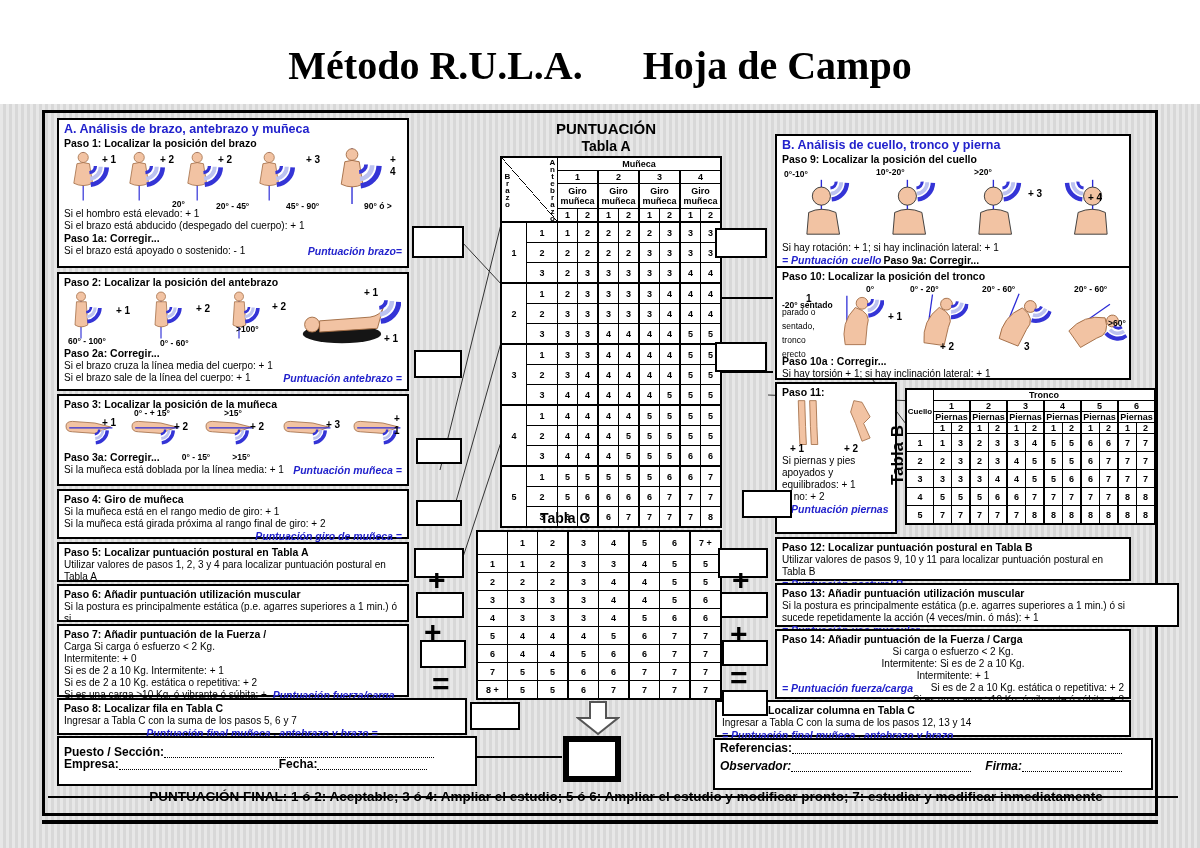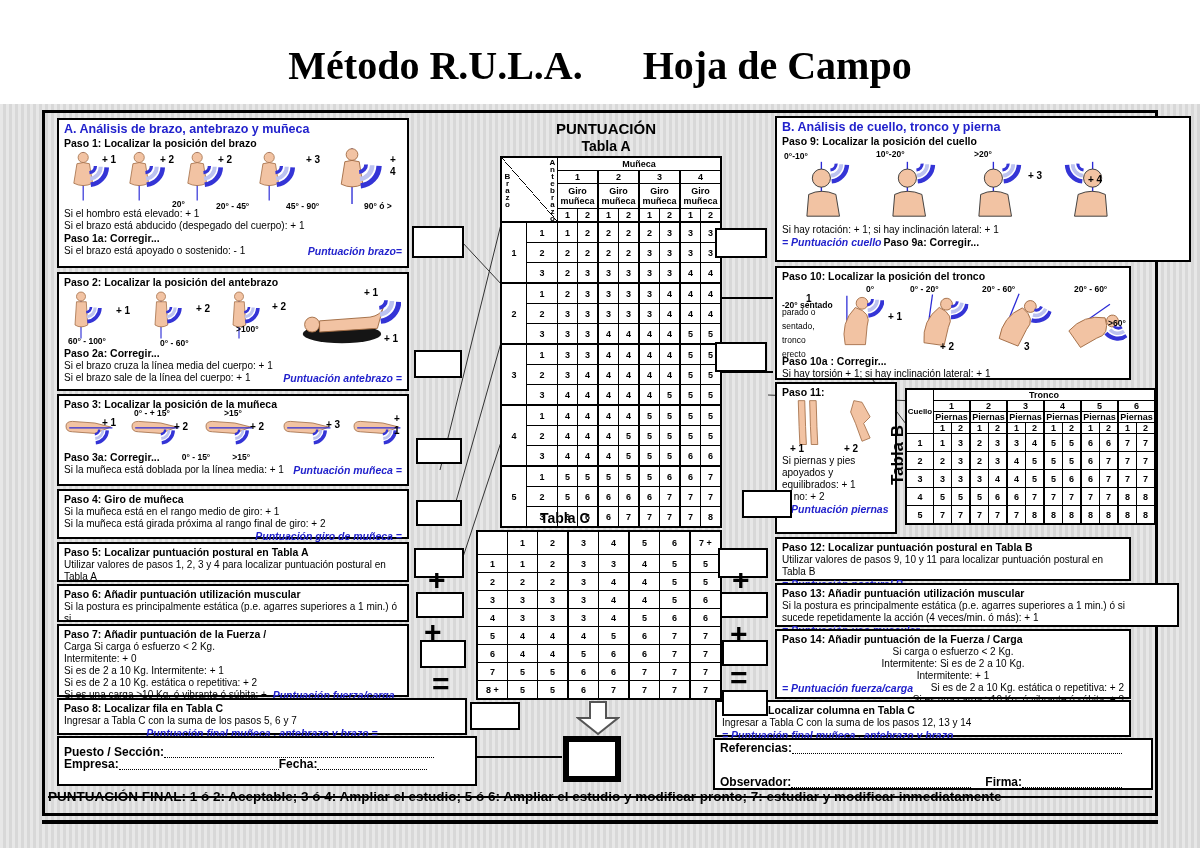--- a/index.html
+++ b/index.html
@@ -4,23 +4,23 @@
 <style>
   html,body{margin:0;padding:0;background:#fff;}
   .page{position:relative;width:1200px;height:848px;background:#fff;overflow:hidden;
         font-family:"Liberation Sans",sans-serif;color:#000;}
   .texture{position:absolute;left:0;top:104px;width:1200px;height:744px;
         background:repeating-linear-gradient(90deg,#e7e7e7 0 3px,#d8d8d8 3px 6px);}
   .title{position:absolute;left:0;top:42px;width:1200px;text-align:center;margin:0;
         font-family:"Liberation Serif",serif;font-weight:bold;font-size:40px;white-space:pre;}
   .frame{position:absolute;left:42px;top:110px;width:1110px;height:700px;border:3px solid #000;}
   .botline{position:absolute;left:42px;top:820px;width:1116px;height:4px;background:#000;}
-  .finalstrip{position:absolute;left:48px;top:786px;width:1104px;height:22px;
+  .finalstrip{position:absolute;left:48px;top:786px;width:1104px;height:22px;text-align:center;
         font-weight:bold;font-size:13.5px;line-height:22px;
-        background:linear-gradient(#0000 0 45%,#000 45% 55%,#0000 55% 100%);}
+        background:linear-gradient(#0000 0 45%,#000 45% 55%,#0000 55% 100%);padding-left:26px;}
   .pbox{position:absolute;background:#fff;border:2px solid #000;box-sizing:border-box;
         padding:2px 5px;font-size:10px;line-height:12px;}
   .bluehead{color:#2222cc;font-weight:bold;font-size:12.5px;line-height:15px;}
   .ptitle{font-weight:bold;font-size:10.5px;line-height:13px;}
   .bluelab{color:#2222cc;font-weight:bold;font-style:italic;font-size:10.5px;}
   .r{text-align:right;} .c{text-align:center;}
   .figstrip{position:relative;}
   .fig{position:absolute;} .flab{position:absolute;font-weight:bold;font-size:10px;}
   .alab{position:absolute;font-weight:bold;font-size:8.5px;white-space:nowrap;}
   .slot{position:absolute;background:#fff;border:2px solid #000;box-sizing:border-box;}
@@ -601,21 +601,21 @@
           <td class="gl">7</td>
         </tr>
       </tbody>
   </table>
 
   <svg class="arrow" style="left:576px;top:700px;" width="44" height="36">
       <use href="#sym-arrowdown"></use>
     </svg>
   <div class="finalbox" style="left:563px;top:736px;width:58px;height:46px;"></div>
 
-  <div class="pbox" style="left:775px;top:116px;width:416px;height:146px;">
+  <div class="pbox" style="left:775px;top:134px;width:356px;height:146px;">
     <div class="bluehead">B. Análisis de cuello, tronco y pierna</div>
     <div class="ptitle">Paso 9: Localizar la posición del cuello</div>
     <div class="figstrip" style="height:76px;">
       <svg class="fig" style="left:14px;top:10px;" width="58" height="62">
           <use href="#sym-neck"></use>
         </svg>
       <svg class="fig" style="left:100px;top:10px;" width="58" height="62">
           <use href="#sym-neck"></use>
         </svg>
       <svg class="fig" style="left:186px;top:10px;" width="58" height="62">
@@ -832,21 +832,21 @@
     <div class="ptitle">Paso 15: Localizar columna en Tabla C</div>
     <div>Ingresar a Tabla C con la suma de los pasos 12, 13 y 14</div>
     <div class="bluelab">= Puntuación final muñeca , antebrazo y brazo</div>
   </div>
 
   <div class="pbox" style="left:713px;top:738px;width:440px;height:52px;">
     <div style="display:flex;align-items:flex-start;">
       <span class="formlab">Referencias:</span>
       <span class="dotfield" style="width:330px;"></span>
     </div>
-    <div style="display:flex;align-items:flex-end;margin-top:22px;">
+    <div style="display:flex;align-items:flex-end;margin-top:6px;font-style:italic;">
       <span class="formlab">Observador:</span>
       <span class="dotfield" style="width:180px;"></span>
       <span class="formlab" style="margin-left:14px;">Firma:</span>
       <span class="dotfield" style="width:100px;"></span>
     </div>
   </div>
 
   <div class="slot" style="left:715px;top:228px;width:52px;height:30px;"></div>
   <div class="slot" style="left:715px;top:342px;width:52px;height:30px;"></div>
   <div class="slot" style="left:742px;top:490px;width:50px;height:28px;"></div>

